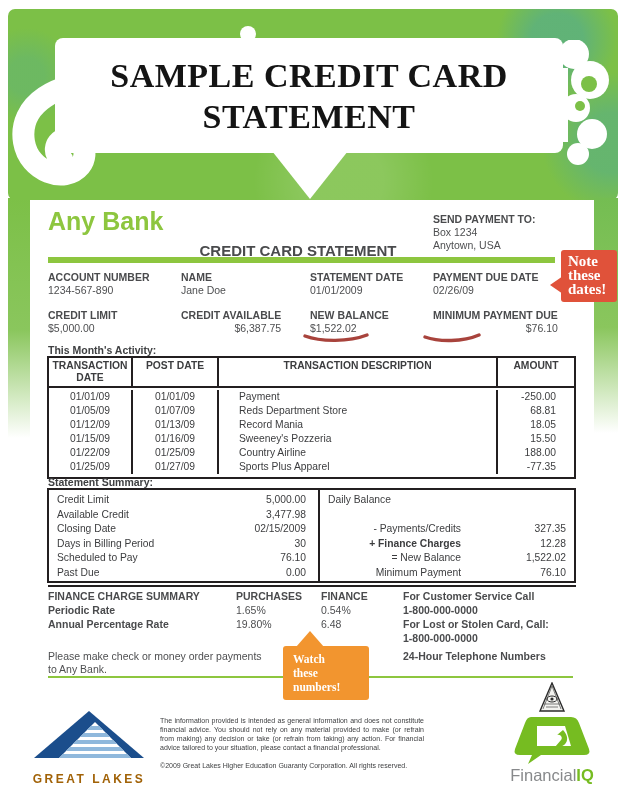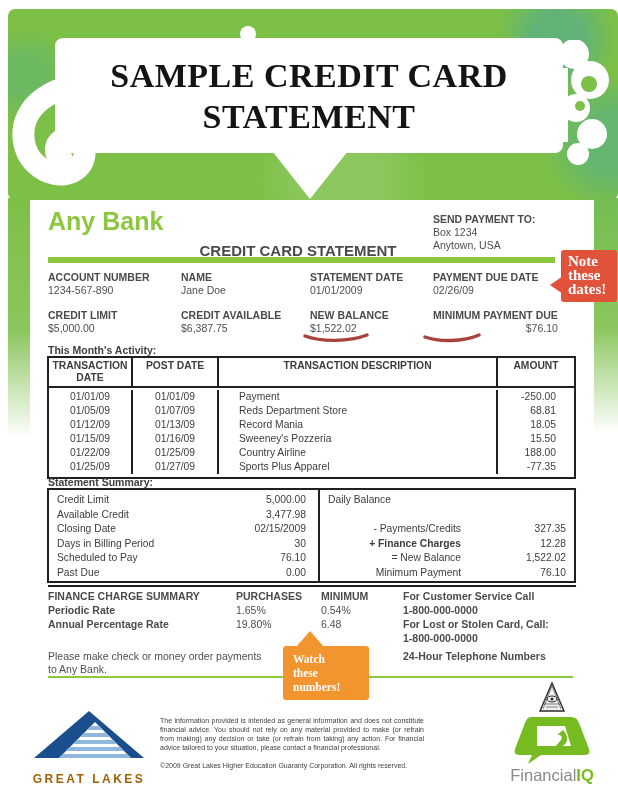--- a/index.html
+++ b/index.html
@@ -158,21 +158,21 @@
   </div>
   <div class="field" style="left:433px;top:271px;">
     <div class="lbl">PAYMENT DUE DATE</div>
     <div class="val">02/26/09</div>
   </div>
 
   <div class="field" style="left:48px;top:309px;">
     <div class="lbl">CREDIT LIMIT</div>
     <div class="val">$5,000.00</div>
   </div>
-  <div class="field" style="left:181px;top:309px;">
+  <div class="field" style="left:181px;top:309px;text-align:right;">
     <div class="lbl">CREDIT AVAILABLE</div>
     <div class="val">$6,387.75</div>
   </div>
   <div class="field" style="left:310px;top:309px;">
     <div class="lbl">NEW BALANCE</div>
     <div class="val">$1,522.02</div>
   </div>
   <div class="field" style="left:433px;top:309px;text-align:right;">
     <div class="lbl">MINIMUM PAYMENT DUE</div>
     <div class="val">$76.10</div>
@@ -285,21 +285,21 @@
       <div class="sumr-row">
           <span class="rl">Minimum Payment</span>
           <span class="rv">76.10</span>
         </div>
     </div>
   </div>
 
   <div class="abs rule-black"></div>
 
   <div class="fin-line" style="top:590px;">
-    <span class="fc1 lbl">FINANCE CHARGE SUMMARY</span><span class="fc2 lbl">PURCHASES</span><span class="fc3 lbl">MINIMUM</span><span class="fc4 lbl">For Customer Service Call</span>
+    <span class="fc1 lbl">FINANCE CHARGE SUMMARY</span><span class="fc2 lbl">PURCHASES</span><span class="fc3 lbl">FINANCE</span><span class="fc4 lbl">For Customer Service Call</span>
   </div>
   <div class="fin-line" style="top:604px;">
     <span class="fc1 lbl">Periodic Rate</span><span class="fc2 val">1.65%</span><span class="fc3 val">0.54%</span><span class="fc4 lbl">1-800-000-0000</span>
   </div>
   <div class="fin-line" style="top:618px;">
     <span class="fc1 lbl">Annual Percentage Rate</span><span class="fc2 val">19.80%</span><span class="fc3 val">6.48</span><span class="fc4 lbl">For Lost or Stolen Card, Call:</span>
   </div>
   <div class="fin-line" style="top:632px;">
     <span class="fc1"></span><span class="fc2"></span><span class="fc3"></span><span class="fc4 lbl">1-800-000-0000</span>
   </div>

